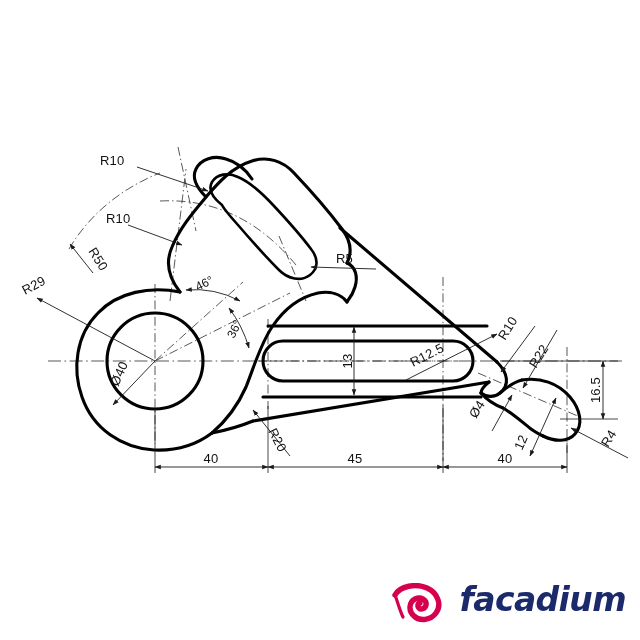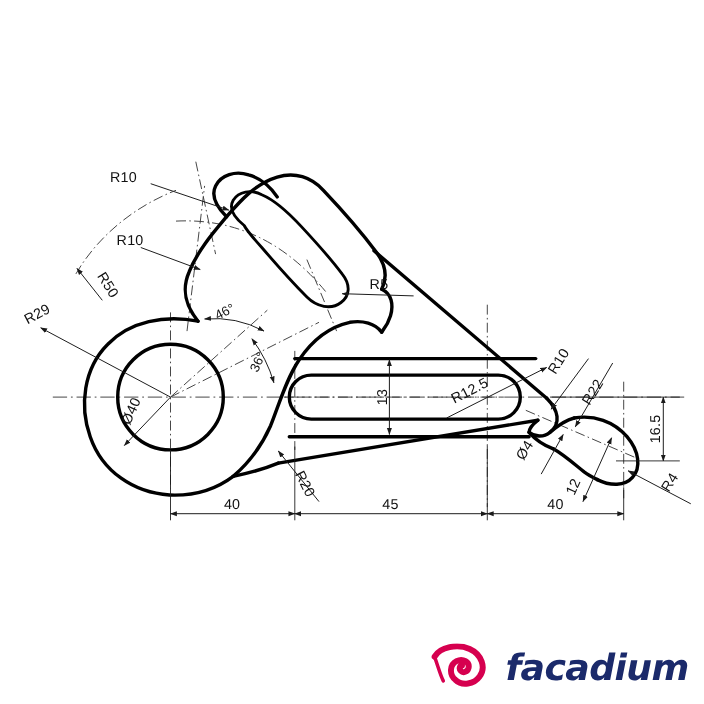--- a/index.html
+++ b/index.html
@@ -83,21 +83,21 @@
   }
   .arrowfill { fill: #1a1a1a; stroke: none; }
 
   
   #logo-block {
     position: absolute;
     right: 14px;
     bottom: 12px;
     height: 46px;
     display: flex;
-    align-items: center;
+    align-items: flex-start;
     gap: 16px;
   }
   #logo-mark { width: 52px; height: 42px; display: block; }
   #logo-word {
     font-family: "DejaVu Sans", sans-serif;
     font-style: italic;
     font-weight: bold;
     font-size: 33px;
     line-height: 1;
     letter-spacing: -0.6px;

